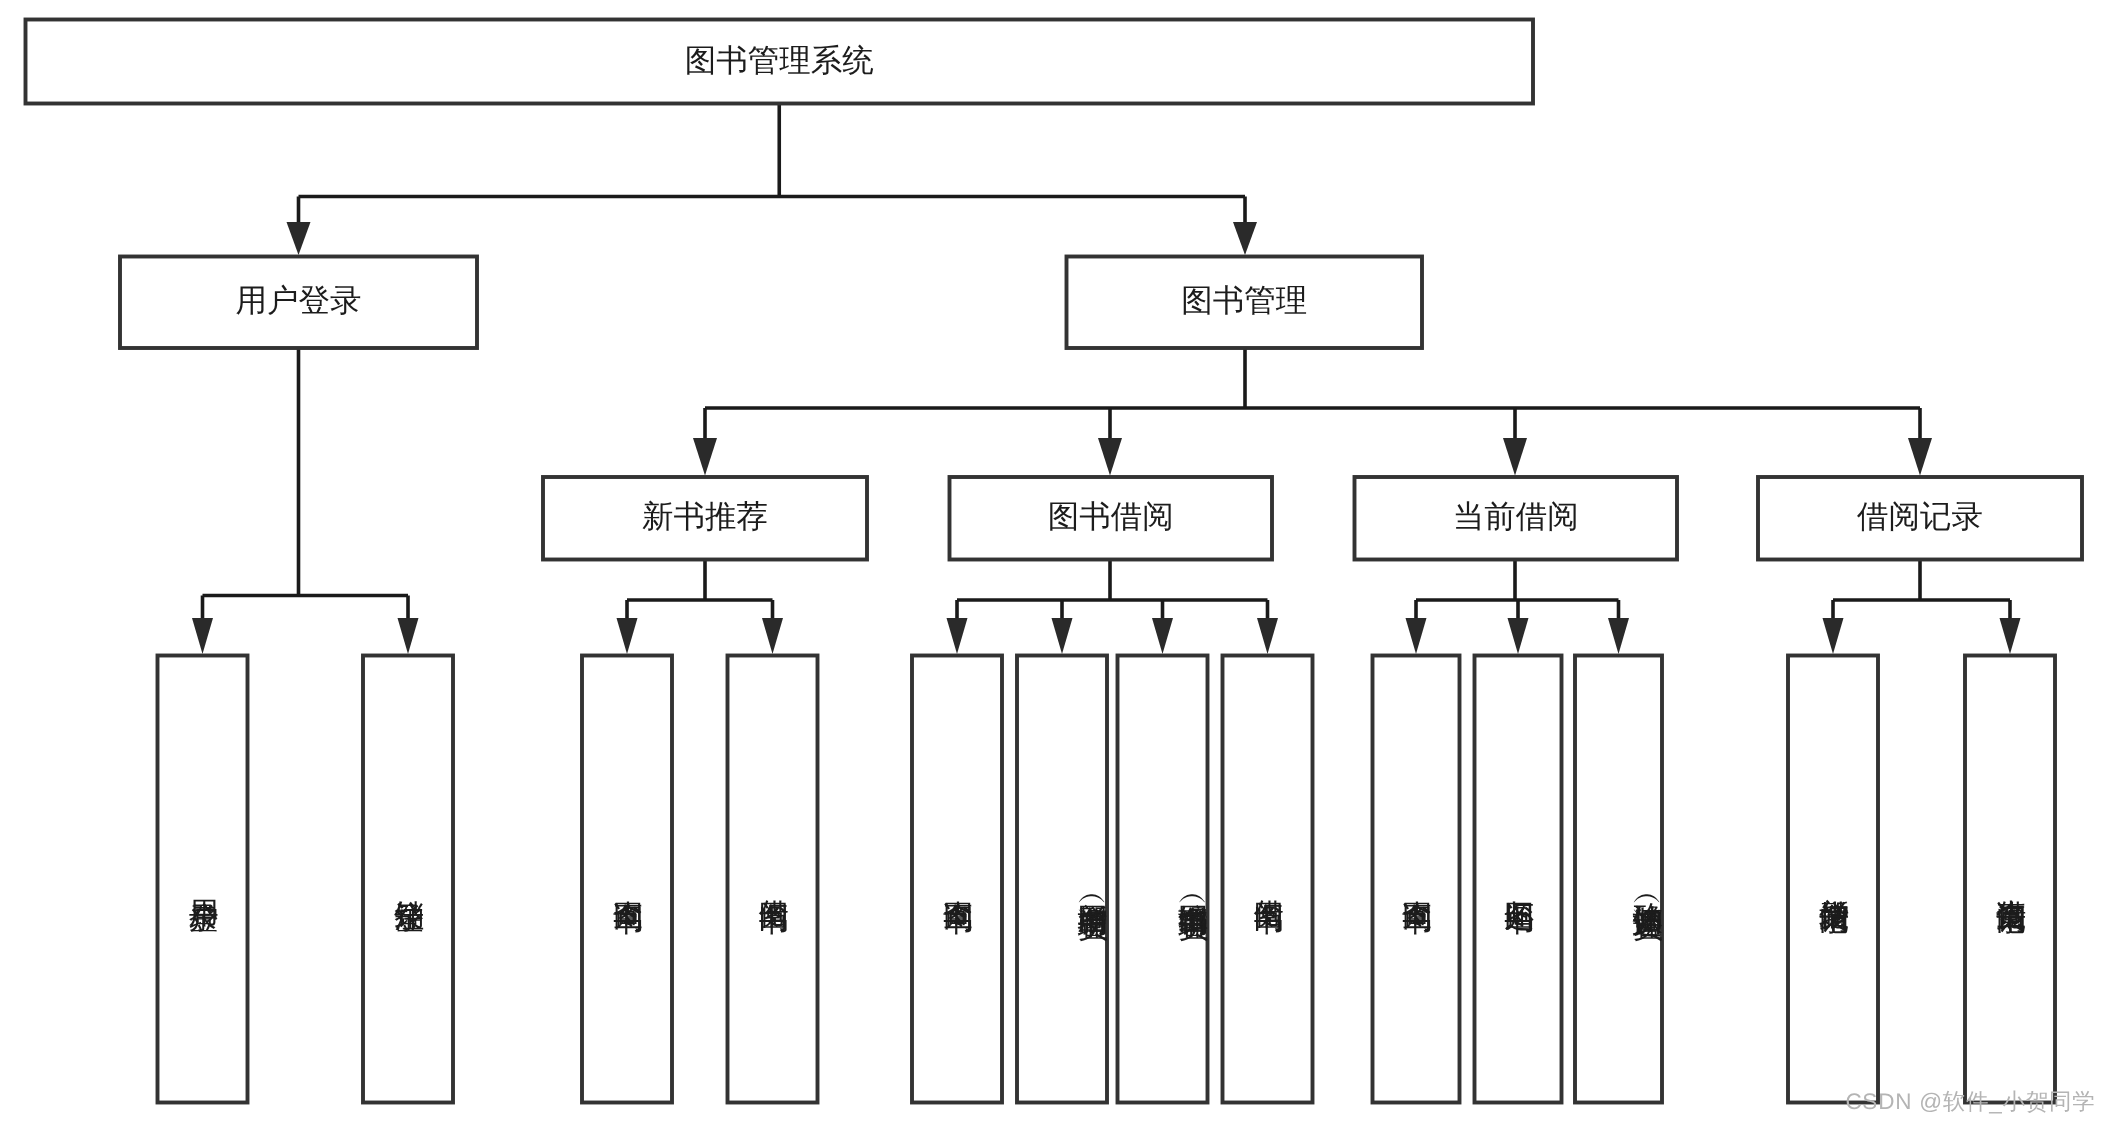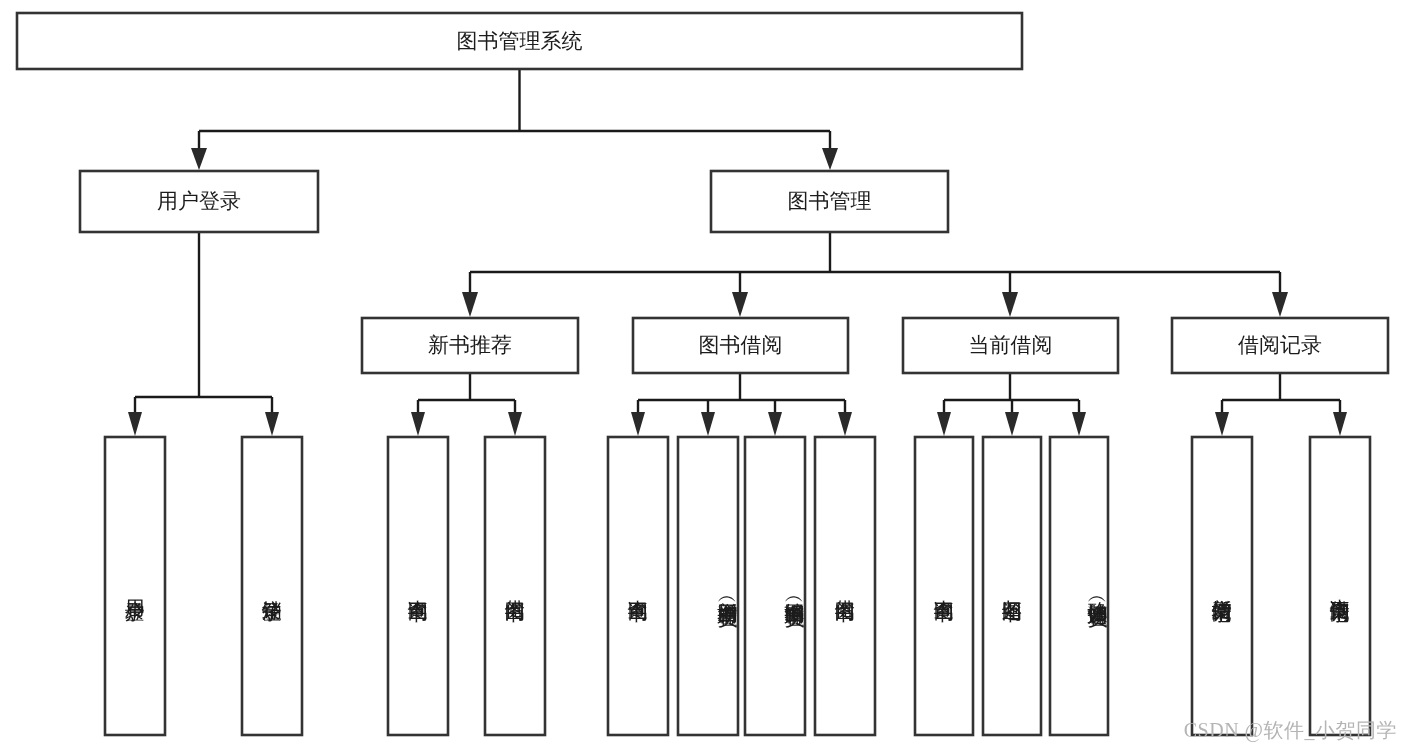--- a/index.html
+++ b/index.html
@@ -58,22 +58,22 @@
     writing-mode: vertical-rl;
     text-orientation: upright;
     white-space: nowrap;
     letter-spacing: 1px;
     pointer-events: none;
   }
   #watermark {
     position: absolute;
     right: 8px;
     bottom: 3px;
-    font-family: Liberation Serif, serif;
-    font-size: 20px;
+    font-family: Liberation Sans, sans-serif;
+    font-size: 15px;
     color: #b4b4b4;
     white-space: nowrap;
     letter-spacing: 0.5px;
   }
 </style>
 </head>
 <body>
 
 <div id="stage">
 

